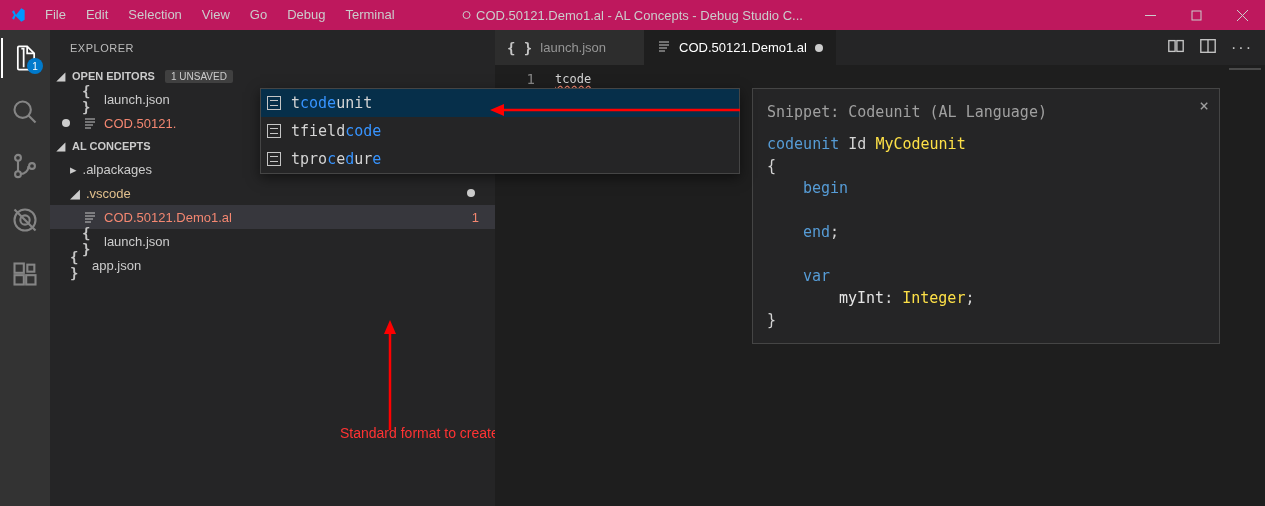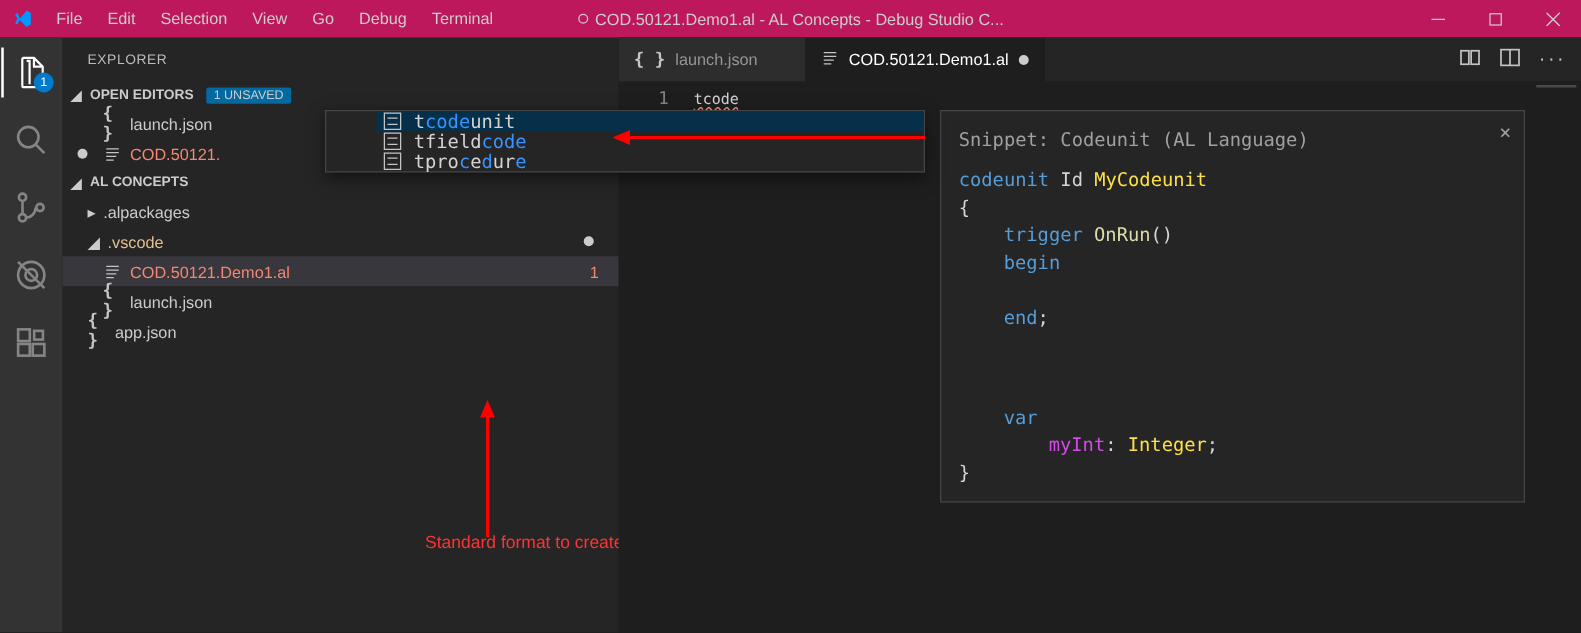--- a/index.html
+++ b/index.html
@@ -38,21 +38,21 @@
     .activity-item { width: 48px; height: 40px; display: flex; align-items: center; justify-content: center; position: relative; }
     .activity-item.active { border-left: 2px solid #fff; }
     .activity-item svg { width: 28px; height: 28px; stroke: #858585; fill: none; }
     .activity-item.active svg { stroke: #ffffff; }
     .badge { position: absolute; bottom: 4px; right: 6px; background: #007acc; color: #fff; font-size: 10px; min-width: 16px; height: 16px; border-radius: 10px; display: flex; align-items: center; justify-content: center; padding: 0 4px; }
     
     .sidebar { width: 445px; background: #252526; display: flex; flex-direction: column; }
     .sidebar-title { height: 35px; display: flex; align-items: center; padding: 0 20px; color: #bbbbbb; font-size: 11px; letter-spacing: 0.5px; }
     .section-header { height: 22px; display: flex; align-items: center; padding: 0 4px; font-size: 11px; font-weight: 700; color: #cccccc; background: #252526; gap: 4px;}
     .section-header .chev { width: 14px; display:inline-flex; justify-content:center;}
-    .unsaved-badge { background: #0369a1; color: #cccccc; font-size: 10px; padding: 1px 6px; border-radius: 2px; margin-left: 6px; font-weight:400;}
+    .unsaved-badge { background: #404040; color: #cccccc; font-size: 10px; padding: 1px 6px; border-radius: 2px; margin-left: 6px; font-weight:400;}
     .tree-row { height: 24px; display: flex; align-items: center; padding-left: 20px; gap: 6px; color: #cccccc; position: relative;}
     .tree-row.indent1 { padding-left: 32px; }
     .tree-row.selected { background: #37373d; }
     .tree-row .icon { width: 16px; display:flex; align-items:center; justify-content:center; }
     .tree-row .dot-mod { width:8px; height:8px; border-radius:50%; background:#cccccc; position:absolute; right:20px;}
     .tree-row .err-count { position:absolute; right:16px; color:#f48771; }
     .brackets-icon { color: #c5c5c5; font-family: monospace; font-size:14px; font-weight:700;}
     .lines-icon svg { width:14px; height:14px; }
     .file-red { color: #f48771; }
     .file-orange { color: #e2c08d; }
@@ -65,34 +65,34 @@
     .editor-actions { margin-left:auto; display:flex; align-items:center; gap:14px; padding-right:12px;}
     .editor-actions svg { width:18px; height:18px; stroke:#c5c5c5; fill:none;}
     .dots { letter-spacing:2px; font-size:16px; color:#c5c5c5;}
     .editor-body { flex:1; display:flex; }
     .gutter { width: 60px; text-align:right; padding-right:20px; color:#858585; font-family:Consolas,monospace; font-size:14px; line-height:20px; padding-top:4px;}
     .code-area { flex:1; font-family:Consolas,monospace; font-size:12px; line-height:20px; padding-top:4px; position:relative;}
     .code-token { color:#d4d4d4; }
     .squiggle { text-decoration-line: underline; text-decoration-style: wavy; text-decoration-color: #f48771; text-underline-offset: 2px;}
     
     .autocomplete { position: absolute; top: 88px; left: 260px; width: 480px; background: #252526; border: 1px solid #454545; z-index: 20; box-shadow: 0 4px 12px rgba(0,0,0,0.5); font-family:Consolas,monospace; font-size:15px;}
-    .ac-row { height: 16px; display: flex; align-items: center; padding: 0 6px; gap: 10px; color:#d4d4d4;margin-left:40px;}
+    .ac-row { height: 28px; display: flex; align-items: center; padding: 0 6px; gap: 10px; color:#d4d4d4;}
     .ac-row.selected { background: #062f4a; }
     .snippet-icon { width:14px; height:14px; border:1px solid #c5c5c5; position: relative;}
     .snippet-icon::before, .snippet-icon::after { content:''; position:absolute; left:2px; right:2px; height:1px; background:#c5c5c5;}
     .snippet-icon::before { top:3px;} .snippet-icon::after { bottom:3px;}
     .hl-blue { color: #3794ff; }
     
     .snippet-panel { position: absolute; top: 88px; left: 752px; right: 45px; background: #252526; border:1px solid #454545; z-index:19; padding:12px 14px; font-family:Consolas,monospace; font-size:15px; line-height:22px; color:#d4d4d4;}
     .snippet-title { color:#a0a0a0; margin-bottom:10px;}
     .snippet-close { position:absolute; top:6px; right:10px; color:#a0a0a0; font-size:16px;}
     .kw-blue { color:#569cd6; }
     .kw-teal { color:#fde047; }
     .fn-yellow { color:#dcdcaa; }
-    .var-lightblue { color:#d946ef; }
+    .var-lightblue { color:#e5e5e5; }
     
     .arrow-left { position:absolute; top:100px; left:490px; z-index:30; pointer-events:none;}
     .arrow-down { position:absolute; top:320px; left:380px; z-index:5; pointer-events:none;}
     .annotation-text { position:absolute; top:425px; left:340px; color:#ff3333; font-size:14px; font-family:"Segoe UI",sans-serif;}
     .minimap { position:absolute; top:35px; right:0; width:40px; bottom:0; background:#1e1e1e; }
     .minimap-line { height:2px; margin:3px 4px; background:#4a4a4a;}
   </style>
 </head>
 <body>
 
@@ -303,21 +303,20 @@
 <svg class="arrow-down" width="20" height="110">
   <line x1="10" y1="110" x2="10" y2="12" stroke="#ff0000" stroke-width="2.5"></line>
   <polygon points="10,0 4,14 16,14" fill="#ff0000"></polygon>
 </svg>
 
 <div class="snippet-panel">
   <span class="snippet-close">×</span>
   <div class="snippet-title">Snippet: Codeunit (AL Language)</div>
   <div><span class="kw-blue">codeunit</span><span> Id </span><span class="kw-teal">MyCodeunit</span></div>
   <div>{</div>
-  <div style="padding-left:36px;"><span class="kw-blue">trigger</span><span class="fn-yellow"> OnRun</span><span>()</span></div>
   <div style="padding-left:36px;"><span class="kw-blue">begin</span></div>
   <div>&nbsp;</div>
   <div style="padding-left:36px;"><span class="kw-blue">end</span>;</div>
   <div>&nbsp;</div>
-  <div style="padding-left:36px;margin-top:36px;"><span class="kw-blue">var</span></div>
+  <div style="padding-left:36px;"><span class="kw-blue">var</span></div>
   <div style="padding-left:72px;"><span class="var-lightblue">myInt</span><span>: </span><span class="kw-teal">Integer</span><span>;</span></div>
   <div>}</div>
 </div>
 
 </body></html>

